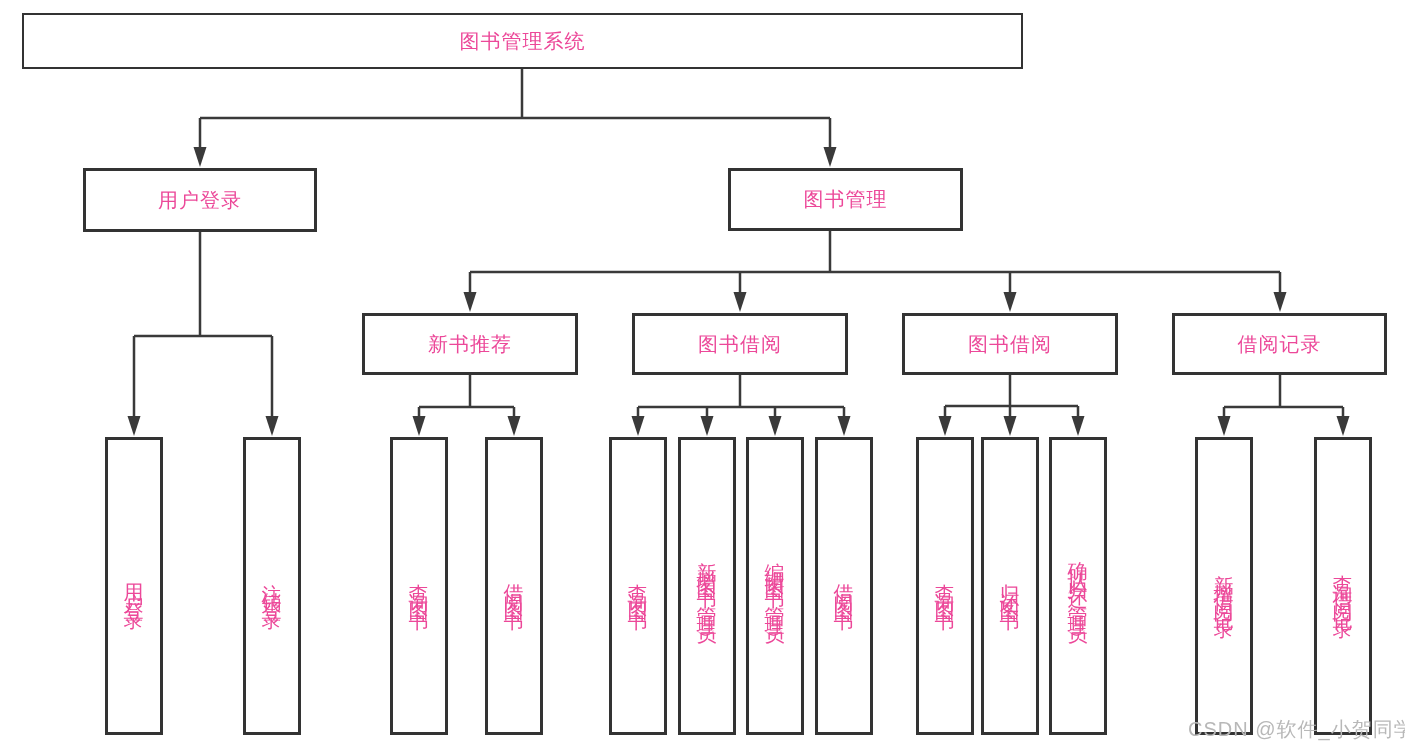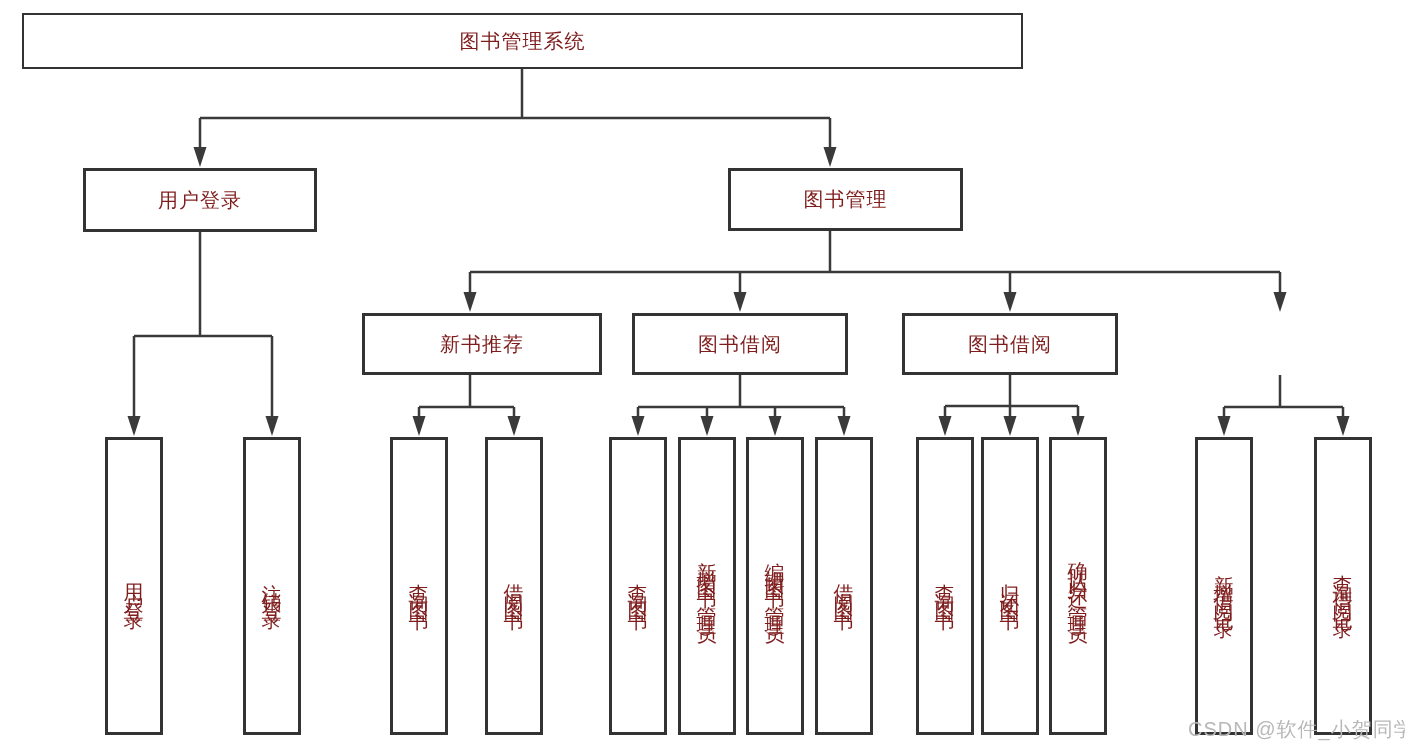--- a/index.html
+++ b/index.html
@@ -10,21 +10,21 @@
     background: #ffffff;
     overflow: hidden;
     font-family: "Liberation Sans", sans-serif;
   }
   .wires { position: absolute; left: 0; top: 0; z-index: 1; }
   .box {
     position: absolute;
     box-sizing: border-box;
     background: #ffffff;
     border: 3px solid #333333;
-    color: #7f1d1d;
+    color: #ec4899;
     display: flex;
     align-items: center;
     justify-content: center;
     font-size: 20px;
     letter-spacing: 1px;
     z-index: 2;
     text-align: center;
   }
   .root { border-width: 2px; }
   .v {
@@ -80,23 +80,24 @@
       <polygon points="1217.5,416 1230.5,416 1224,436"></polygon>
       <polygon points="1336.5,416 1349.5,416 1343,436"></polygon>
     </g>
   </svg>
 
   <div class="box root" style="left:22px; top:13px; width:1001px; height:56px;">图书管理系统</div>
 
   <div class="box" style="left:83px; top:168px; width:234px; height:64px;">用户登录</div>
   <div class="box" style="left:712px; top:168px; width:235px; height:63px;margin-left:16px;">图书管理</div>
 
-  <div class="box" style="left:362px; top:313px; width:240px; height:62px;">新书推荐</div>
+  <div class="box" style="left:362px; top:313px; width:216px; height:62px;">新书推荐</div>
   <div class="box" style="left:632px; top:313px; width:216px; height:62px;">图书借阅</div>
   <div class="box" style="left:902px; top:313px; width:216px; height:62px;">图书借阅</div>
+  <div class="box" style="left:1172px; top:313px; width:215px; height:62px;">借阅记录</div>
 
   <div class="box v" style="left:105px; top:437px; width:58px; height:298px;">用户登录</div>
   <div class="box v" style="left:243px; top:437px; width:58px; height:298px;">注销登录</div>
 
   <div class="box v" style="left:390px; top:437px; width:58px; height:298px;">查询图书</div>
   <div class="box v" style="left:485px; top:437px; width:58px; height:298px;">借阅图书</div>
 
   <div class="box v" style="left:609px; top:437px; width:58px; height:298px;">查询图书</div>
   <div class="box v" style="left:678px; top:437px; width:58px; height:298px;">新增图书（管理员）</div>
   <div class="box v" style="left:746px; top:437px; width:58px; height:298px;">编辑图书（管理员）</div>

